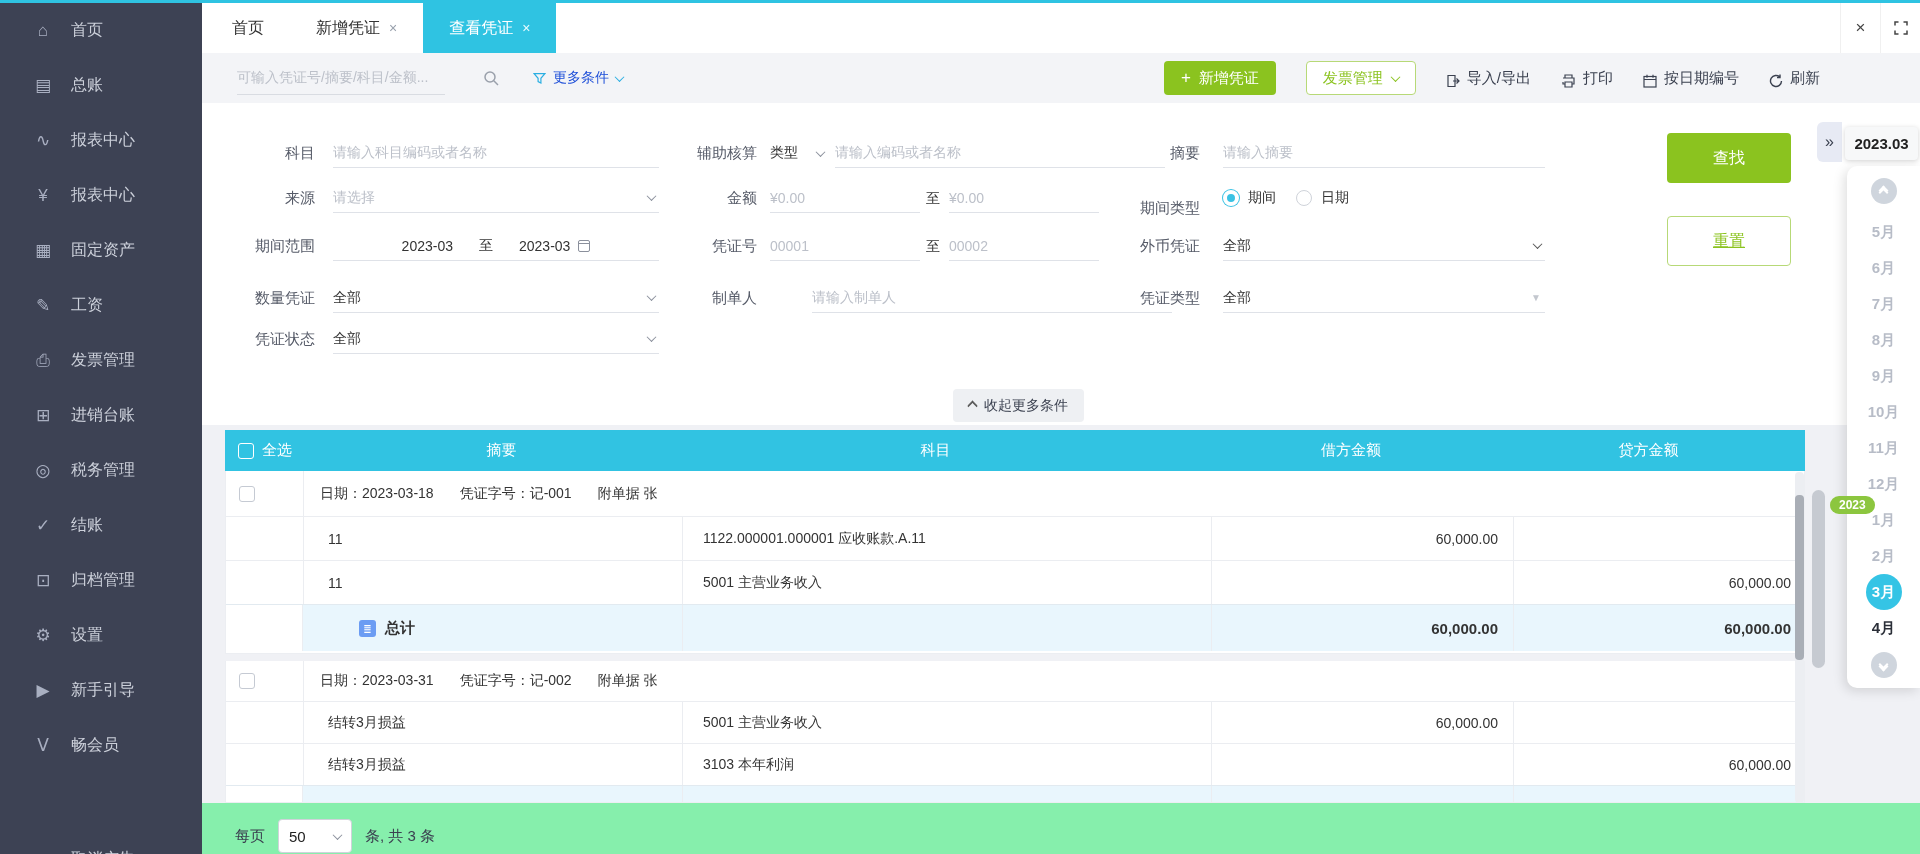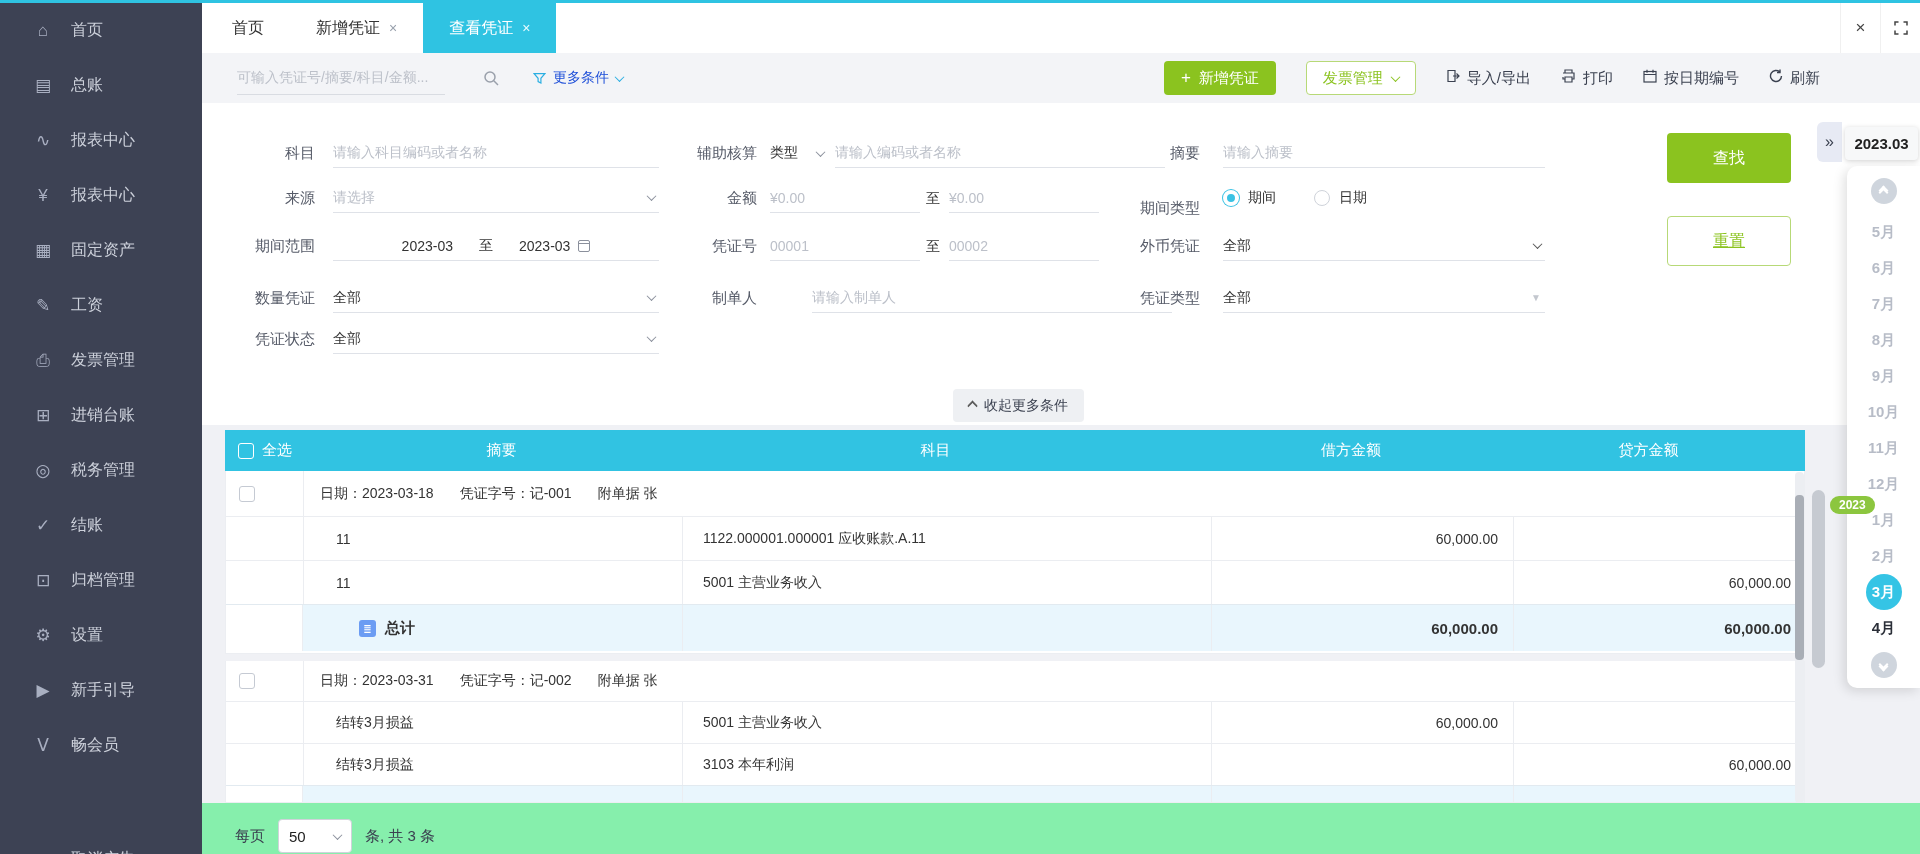--- a/index.html
+++ b/index.html
@@ -29,21 +29,21 @@
   .toolbar { position:absolute; left:202px; top:53px; right:0; height:50px; background:#f3f4f7; display:flex; align-items:center; z-index:5; }
   .search-box { margin-left:35px; width:208px; border-bottom:1px solid #d9dce2; height:34px; display:flex; align-items:center; font-size:14px; color:#b9bdc6; }
   .mag { margin-left:38px; }
   .more-filter { margin-left:34px; display:flex; align-items:center; gap:7px; color:#1d4ed8; font-size:14px; cursor:pointer; }
   .chev { width:7px; height:7px; border-right:1.5px solid #8b909c; border-bottom:1.5px solid #8b909c; transform:rotate(45deg) translate(-1px,-1px); display:inline-block; }
   .chev.cyan { border-color:#2aaee2; }
   .chev.green { border-color:#8bc31f; }
   .tb-right { margin-left:auto; margin-right:100px; display:flex; align-items:center; gap:30px; }
   .btn-green { background:#8bc31f; color:#fff; height:34px; border-radius:4px; padding:0 17px; display:flex; align-items:center; gap:8px; font-size:15px; cursor:pointer; }
   .btn-outline { background:#fff; border:1px solid #b7d977; color:#8bc31f; height:34px; border-radius:4px; padding:0 16px; display:flex; align-items:center; gap:9px; font-size:15px; cursor:pointer; }
-  .tb-txtbtn { display:flex; align-items:flex-start; gap:7px; color:#3b4150; font-size:15px; cursor:pointer; }
+  .tb-txtbtn { display:flex; align-items:flex-end; gap:7px; color:#3b4150; font-size:15px; cursor:pointer; }
 
   
   .filters { position:absolute; left:202px; top:103px; right:0; height:322px; background:#fff; z-index:4; }
   .lbl { position:absolute; font-size:15px; color:#565b68; text-align:right; height:30px; line-height:30px; }
   .inp { position:absolute; height:30px; border-bottom:1px solid #dfe2e8; display:flex; align-items:center; font-size:14px; }
   .inp.noline { border-bottom:none; }
   .ph { color:#bcc0c9; }
   .val { color:#333; }
   .inp .chev { margin-left:auto; margin-right:4px; }
   .toword { position:absolute; height:30px; line-height:30px; font-size:14px; color:#333; }
@@ -61,21 +61,21 @@
   
   .content-bg { position:absolute; left:202px; top:425px; right:0; bottom:0; background:#f0f1f5; }
   .t-head { position:absolute; left:225px; top:430px; width:1580px; height:41px; background:#31c3e2; color:#fff; display:flex; align-items:center; font-size:15px; z-index:3; }
   .t-head .hcell { text-align:center; }
   .cb { width:16px; height:16px; border:1px solid #c5cad3; border-radius:3px; background:#fff; flex:none; cursor:pointer; }
   .cb.white { border:1.6px solid #fff; background:transparent; }
   .group { position:absolute; left:225px; width:1580px; background:#fff; border:1px solid #eceef2; border-top:none; overflow:hidden; z-index:2; }
   .row { display:flex; align-items:stretch; }
   .cell { display:flex; align-items:center; font-size:14px; color:#333; }
   .c0 { width:77px; padding-left:13px; flex:none; }
-  .c1 { width:379px; padding-left:32px; flex:none; border-left:1px solid #ebedf1; }
+  .c1 { width:379px; padding-left:24px; flex:none; border-left:1px solid #ebedf1; }
   .c2 { width:529px; padding-left:20px; flex:none; border-left:1px solid #ebedf1; }
   .c3 { width:302px; padding-right:15px; flex:none; border-left:1px solid #ebedf1; justify-content:flex-end; }
   .c4 { width:293px; padding-right:15px; flex:none; border-left:1px solid #ebedf1; justify-content:flex-end; }
   .daterow { height:45px; }
   .daterow .dtext { display:flex; gap:26px; align-items:center; padding-left:16px; border-left:1px solid #ebedf1; font-size:14px; color:#333; }
   .detail { border-top:1px solid #ebedf1; height:44px; }
   .totalrow { border-top:1px solid #e2eaf0; height:47px; }
   .totalrow .blue { background:#e9f6fd; }
   .totalrow .tlabel { padding-left:56px; gap:9px; font-weight:bold; font-size:15px; }
   .totalrow .amt { font-weight:bold; font-size:15px; }
@@ -316,21 +316,21 @@
   <div class="inp" style="left:568px;top:180px;width:360px;margin-left:42px;">
       <span class="ph">请输入制单人</span>
     </div>
 
   <div class="lbl" style="left:898px;width:100px;top:35px;">摘要</div>
   <div class="inp" style="left:1021px;top:35px;width:322px;">
       <span class="ph">请输入摘要</span>
     </div>
 
   <div class="lbl" style="left:898px;width:100px;top:92px;font-family:Liberation Mono, monospace;">期间类型</div>
-  <div style="position:absolute;left:1021px;top:80px;height:30px;display:flex;align-items:center;gap:38px;">
+  <div style="position:absolute;left:1021px;top:80px;height:30px;display:flex;align-items:center;gap:20px;">
     <span class="radio">
         <span class="rdot on"></span>
         <span>期间</span>
       </span>
     <span class="radio">
         <span class="rdot"></span>
         <span>日期</span>
       </span>
   </div>
 

